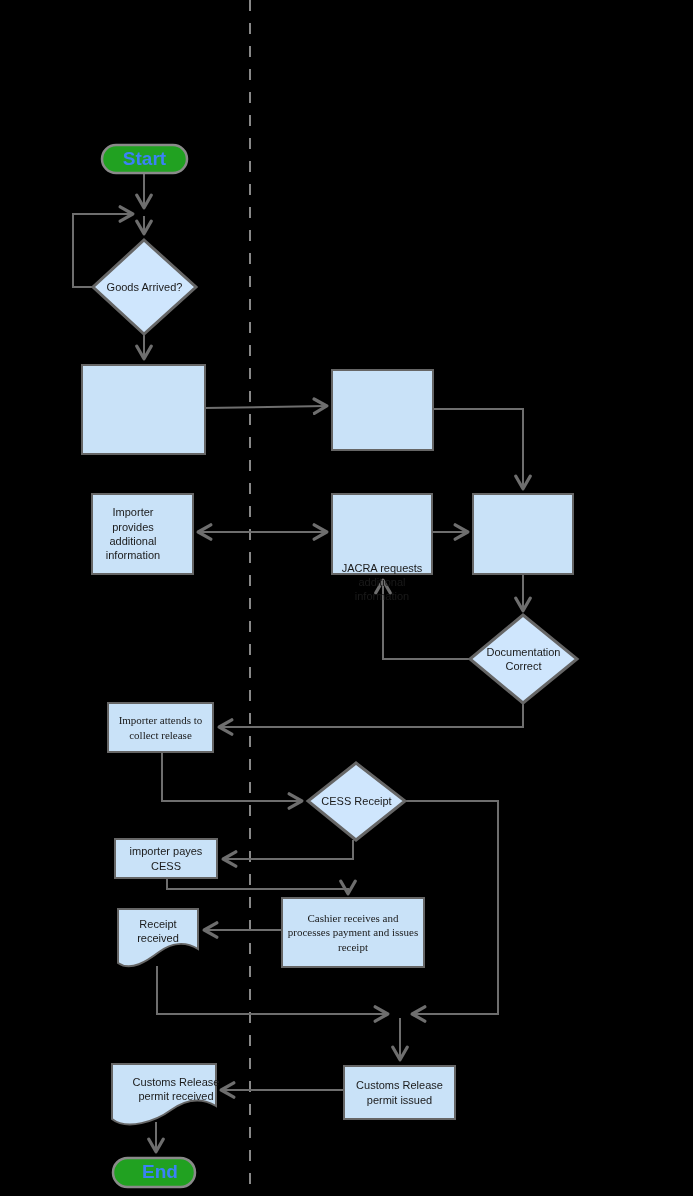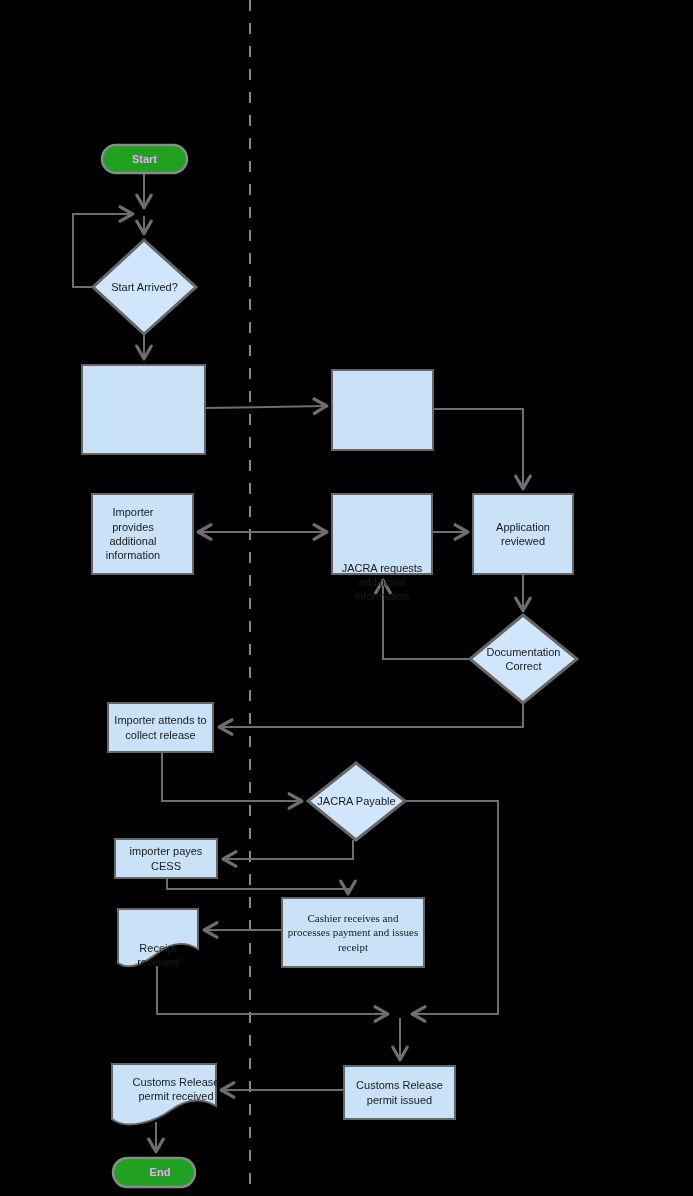--- a/index.html
+++ b/index.html
@@ -26,23 +26,23 @@
     align-items: center;
     justify-content: center;
     text-align: center;
     color: #1a1a1a;
     font-size: 11px;
     line-height: 1.3;
     padding: 2px;
     box-sizing: border-box;
   }
   .terminator-label {
-    font-size: 11px;
+    font-size: 19px;
     font-weight: bold;
-    color: #f0abfc;
+    color: #3b82f6;
   }
 </style>
 </head>
 <body>
 
 <div id="canvas">
 
   <svg id="flow-svg" width="693" height="1196" viewBox="0 0 693 1196">
     <defs>
       <marker id="arrow" viewBox="0 0 10 10" refX="7" refY="5" markerWidth="9" markerHeight="9" orient="auto-start-reverse">
@@ -91,41 +91,40 @@
     <rect x="115" y="839" width="102" height="39" fill="#c9e2f8" stroke="#666666" stroke-width="2"></rect>
     <rect x="282" y="898" width="142" height="69" fill="#c9e2f8" stroke="#666666" stroke-width="2"></rect>
     <rect x="344" y="1066" width="111" height="53" fill="#c9e2f8" stroke="#666666" stroke-width="2"></rect>
 
     <path d="M118,909 L198,909 L198,949 C185,941 171,943 159,952 C147,961 131,972 118,963 Z" fill="#c9e2f8" stroke="#666666" stroke-width="2"></path>
     <path d="M112,1064 L216,1064 L216,1106 C201,1097 185,1100 171,1110 C156,1121 127,1131 112,1119 Z" fill="#c9e2f8" stroke="#666666" stroke-width="2"></path>
   </svg>
 
   <div class="node-label terminator-label" style="left:102px;top:145px;width:85px;height:28px;">Start</div>
 
-  <div class="node-label" style="left:93px;top:240px;width:103px;height:94px;">Start Arrived?</div>
+  <div class="node-label" style="left:93px;top:240px;width:103px;height:94px;">Goods Arrived?</div>
 
 
 
   <div class="node-label" style="left:94px;top:494px;width:78px;height:80px;">Importer provides additional information</div>
 
   <div class="node-label" style="left:334px;top:494px;width:96px;height:80px;margin-top:48px;">JACRA requests additional information</div>
 
-  <div class="node-label" style="left:475px;top:494px;width:96px;height:80px;">Application reviewed</div>
 
   <div class="node-label" style="left:473px;top:615px;width:101px;height:88px;">Documentation Correct</div>
 
-  <div class="node-label" style="left:108px;top:703px;width:105px;height:49px;">Importer attends to collect release</div>
+  <div class="node-label" style="left:108px;top:703px;width:105px;height:49px;font-family:Liberation Serif, serif;">Importer attends to collect release</div>
 
-  <div class="node-label" style="left:308px;top:763px;width:97px;height:77px;">JACRA Payable</div>
+  <div class="node-label" style="left:308px;top:763px;width:97px;height:77px;">CESS Receipt</div>
 
   <div class="node-label" style="left:115px;top:839px;width:102px;height:39px;">importer payes CESS</div>
 
   <div class="node-label" style="left:284px;top:898px;width:138px;height:69px;font-family:Liberation Serif, serif;">Cashier receives and processes payment and issues receipt</div>
 
-  <div class="node-label" style="left:118px;top:908px;width:80px;height:46px;margin-top:24px;">Receipt received</div>
+  <div class="node-label" style="left:118px;top:908px;width:80px;height:46px;">Receipt received</div>
 
   <div class="node-label" style="left:346px;top:1066px;width:107px;height:53px;">Customs Release permit issued</div>
 
   <div class="node-label" style="left:124px;top:1062px;width:104px;height:54px;">Customs Release permit received</div>
 
   <div class="node-label terminator-label" style="left:113px;top:1158px;width:82px;height:29px;margin-left:6px;">End</div>
 
 </div>
 
 </body></html>

